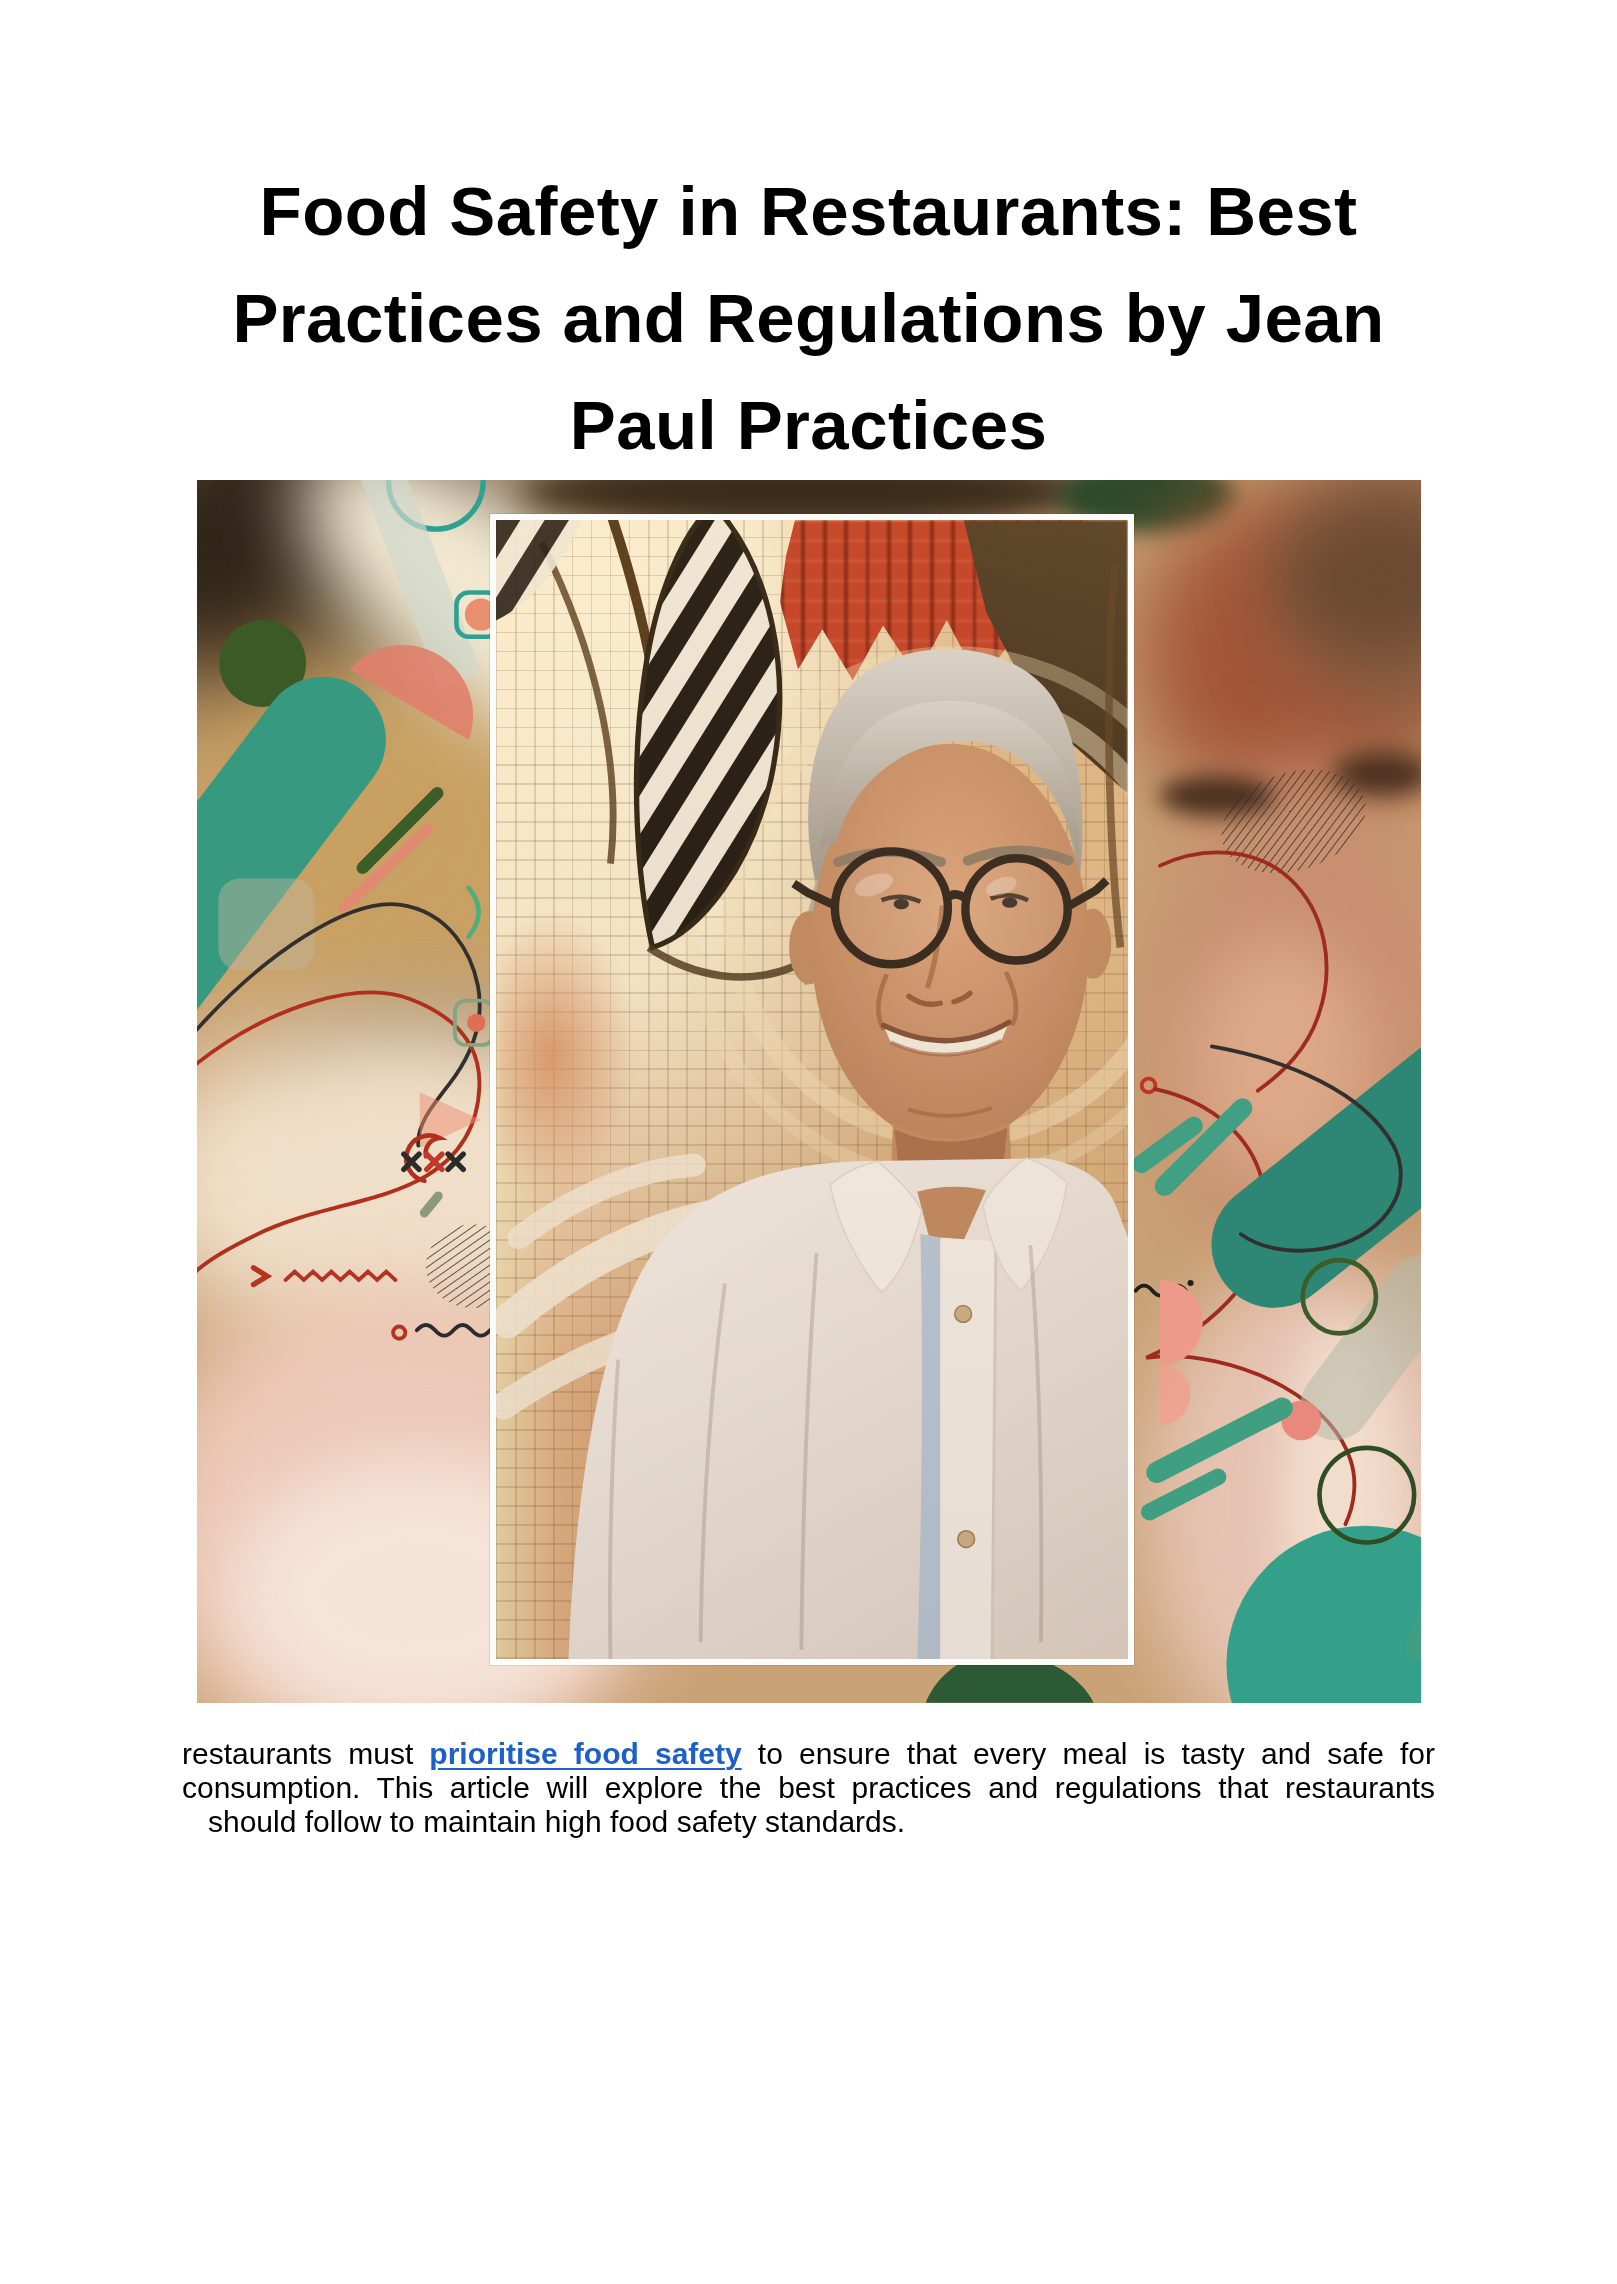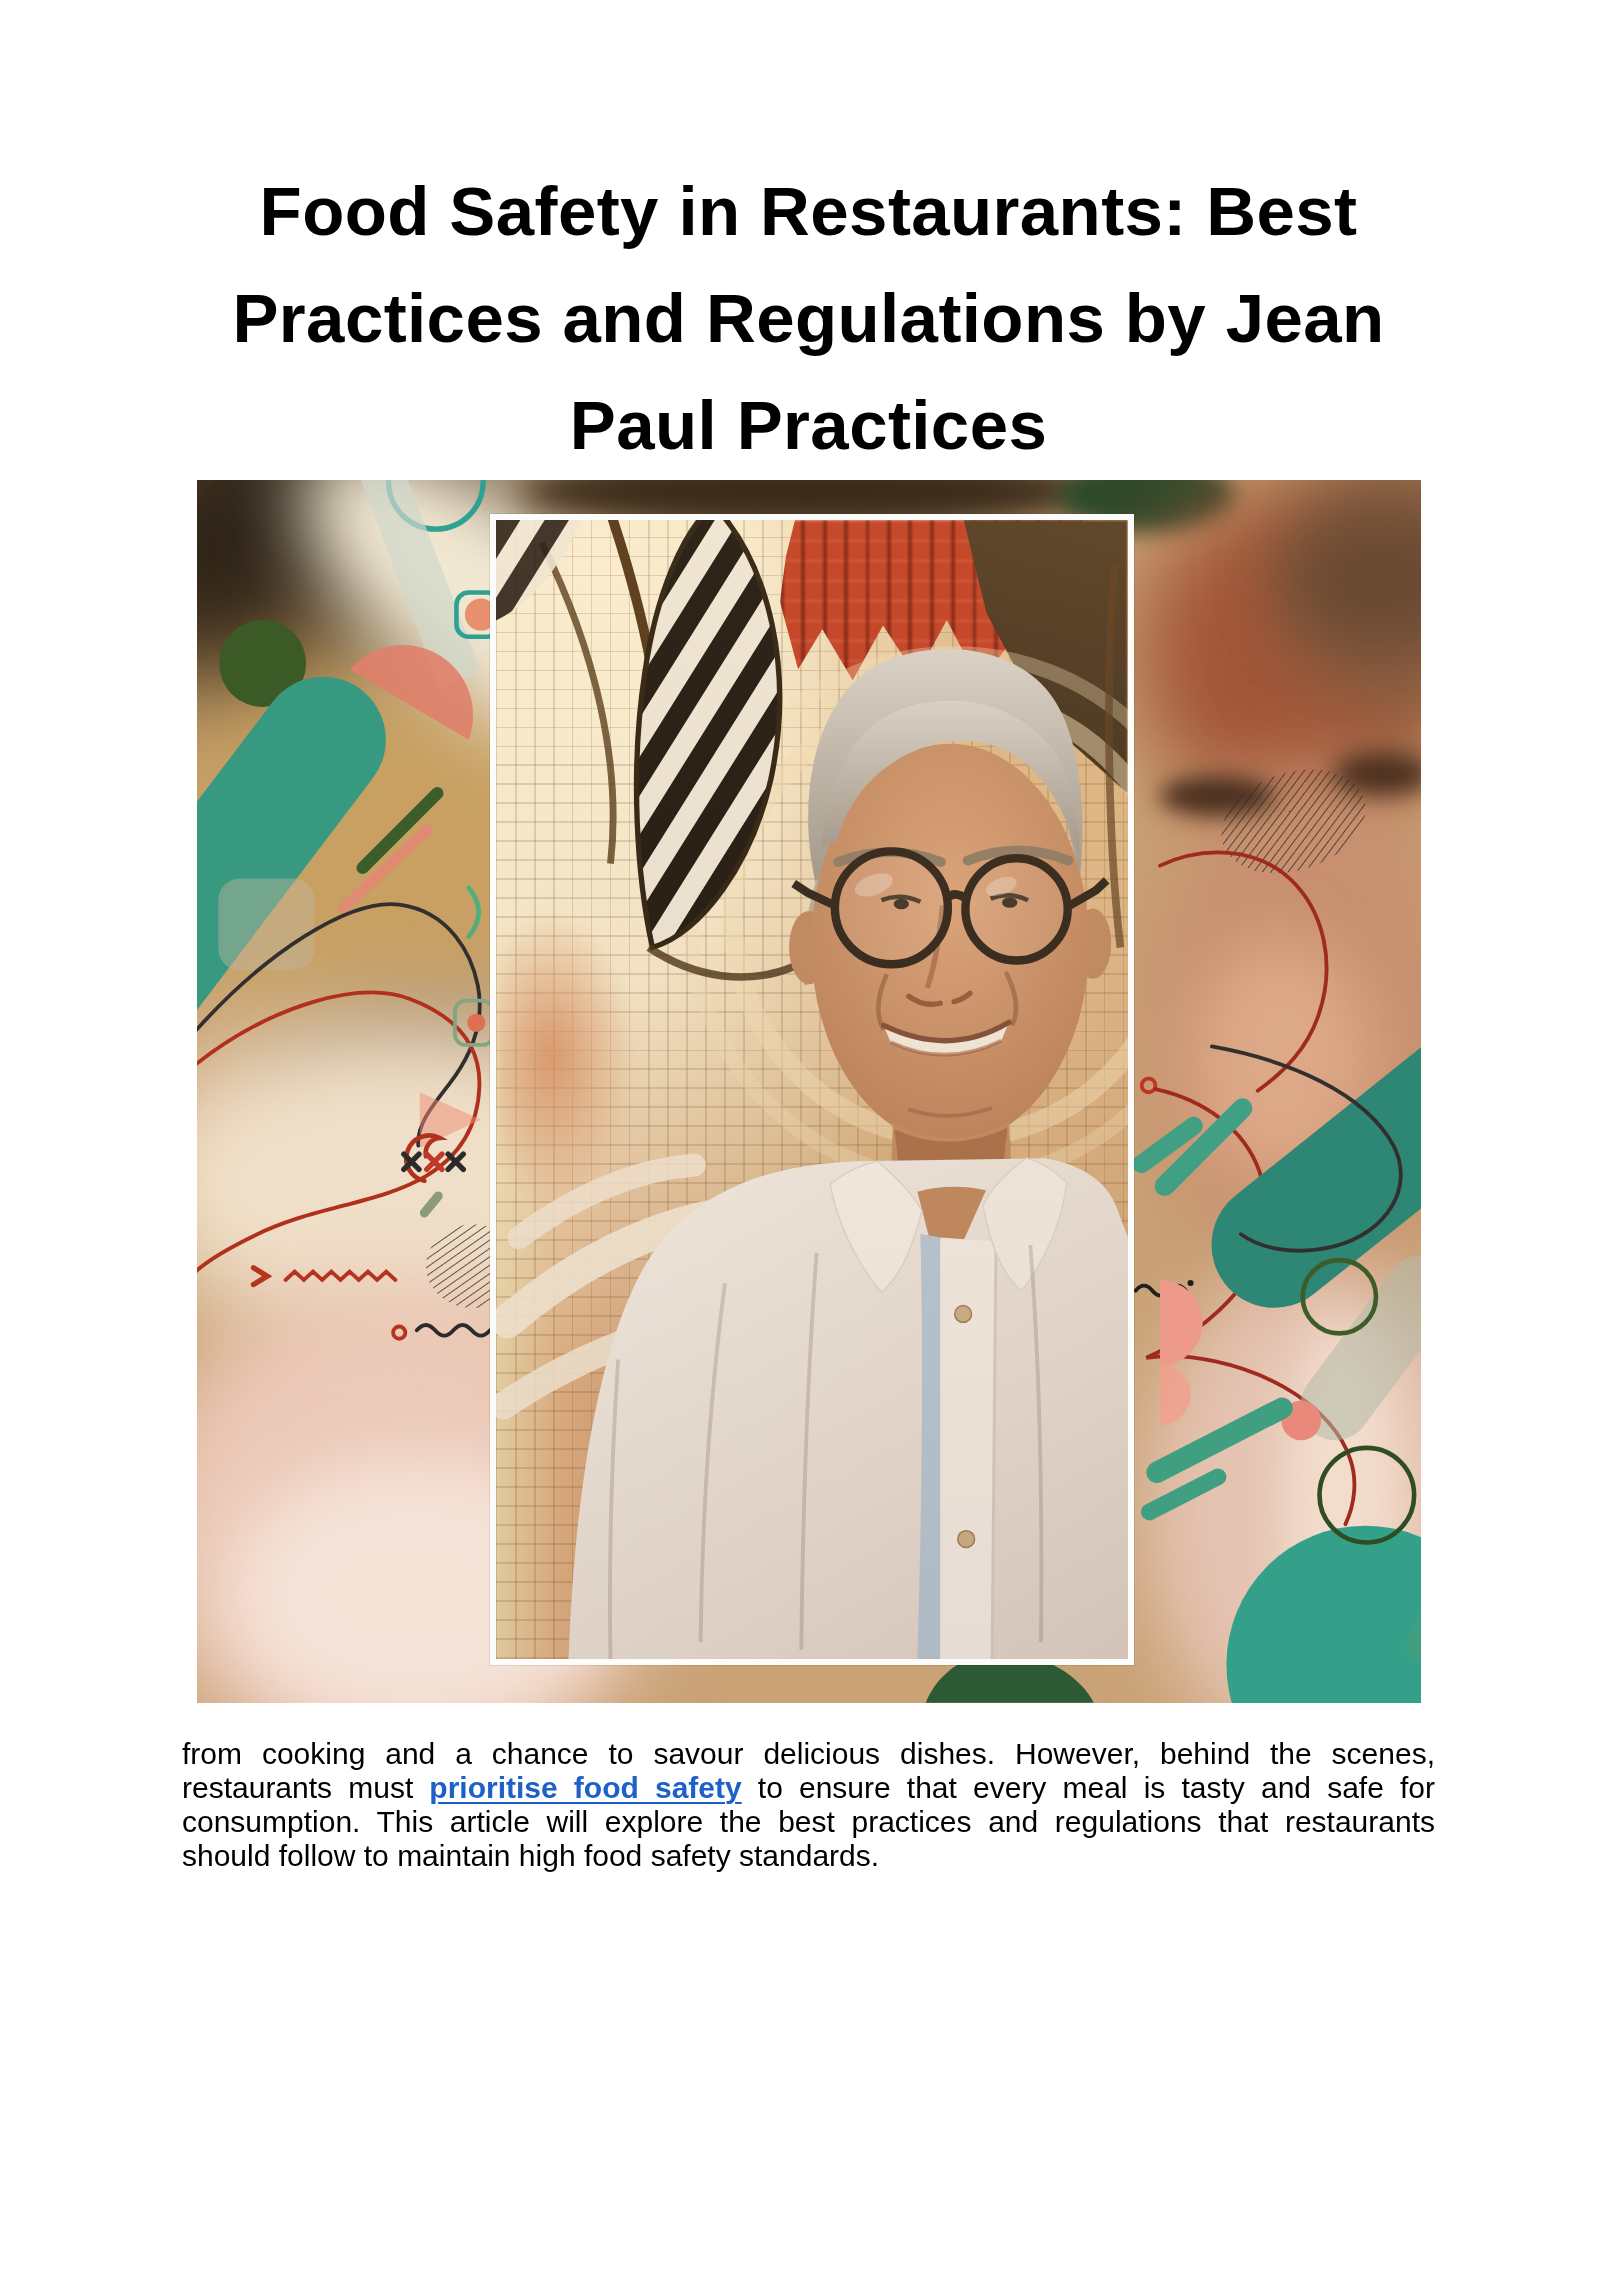--- a/index.html
+++ b/index.html
@@ -77,21 +77,21 @@
     pointer-events:none;
   }
   
   .body-text{
     margin:34px 182px 0;
     font-size:30px;
     line-height:34px;
     color:var(--text_black,#000);
   }
   .body-text .jline{text-align:justify; text-align-last:justify;}
-  .body-text .jline.last{text-align-last:left;}
+  .body-text .jline.last{text-align-last:left;margin-left:26px;}
   .body-text a{
     color:var(--link_blue,#1d60c9);
     font-weight:700;
     text-decoration:underline;
     text-decoration-thickness:2.3px;
     text-underline-offset:3.8px;
   }
 </style>
 </head>
 <body>
@@ -293,18 +293,17 @@
         <path d="M 700,950 C 712,1100 716,1280 714,1470"></path>
         <path d="M 160,1100 C 150,1250 148,1380 150,1492"></path>
       </g>
     </svg>
 
     <div class="warm"></div>
   </div>
 </div>
 
 <div class="body-text">
-  <div class="jline">from cooking and a chance to savour delicious dishes. However, behind the scenes,</div>
   <div class="jline"><span>restaurants must </span><a href="#">prioritise food safety</a><span> to ensure that every meal is tasty and safe for</span></div>
   <div class="jline">consumption. This article will explore the best practices and regulations that restaurants</div>
   <div class="jline last">should follow to maintain high food safety standards.</div>
 </div>
 
 
 </body></html>

